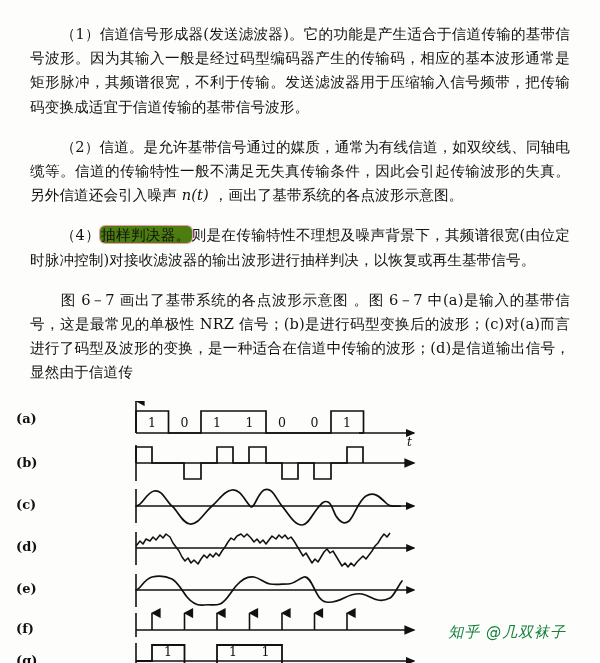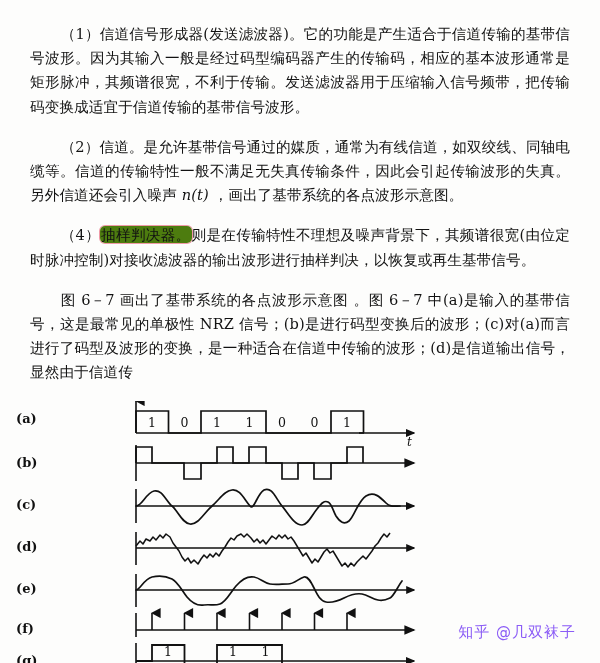--- a/index.html
+++ b/index.html
@@ -38,27 +38,28 @@
   
   #figure{
     position:relative;
     width:572px;
     height:268px;
     margin:4px 0 0 0;
   }
   #fig-svg{display:block;}
   #watermark{
     position:absolute;
-    right:10px;
+    right:20px;
     top:222px;
     font-size:15px;
-    color:#8b5cf6;
+    color:#15803d;
     font-family:"DejaVu Sans","Liberation Sans",sans-serif;
     letter-spacing:1px;
     user-select:none;
+    font-style:italic;
   }
   .rowlabel{
     font-size:13px;
     font-family:"DejaVu Serif","Liberation Serif",serif;
     font-weight:700;
     fill:#111;
   }
   .bitlabel{
     font-size:12.5px;
     font-family:"DejaVu Serif","Liberation Serif",serif;

